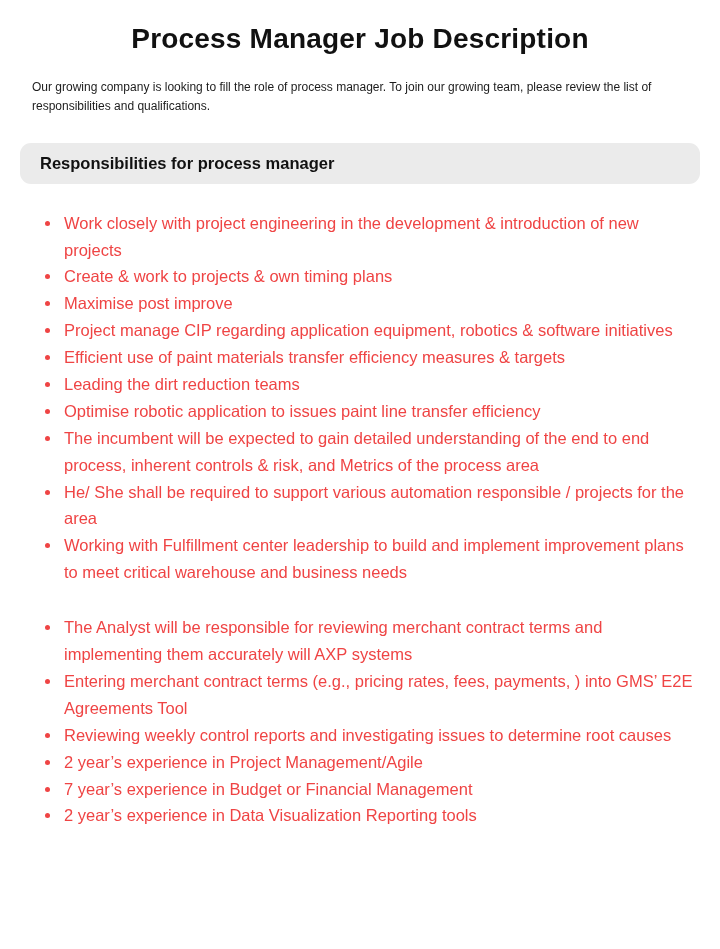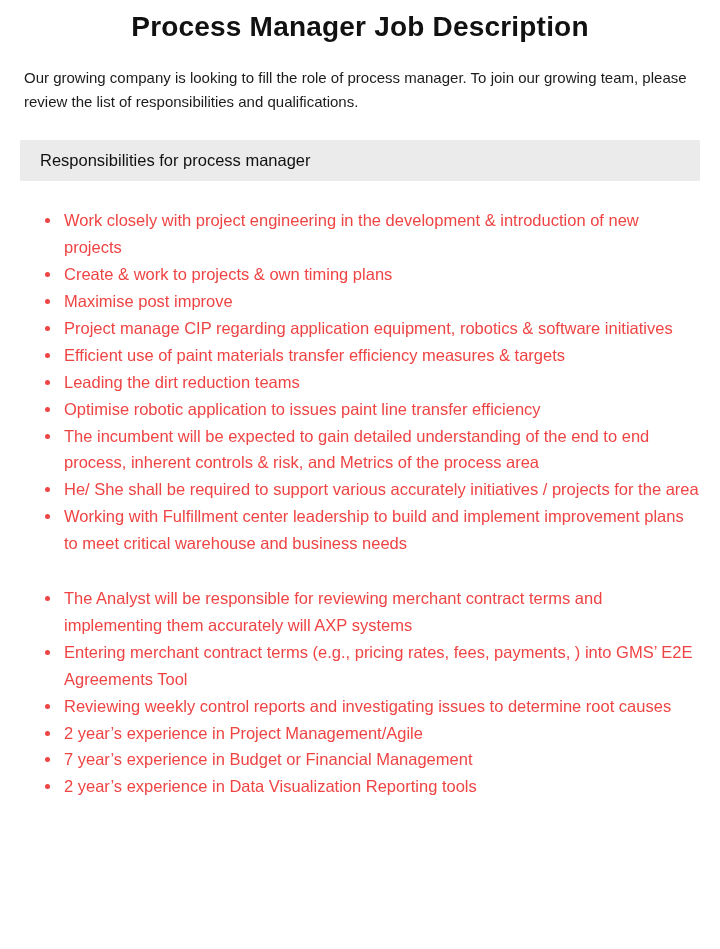--- a/index.html
+++ b/index.html
@@ -13,42 +13,42 @@
     color: #1c1c1c;
   }
   .page {
     width: 720px;
     min-height: 949px;
     margin: 0 auto;
     background: #ffffff;
     padding: 0 20px 24px 20px;
   }
   .doc-title {
-    margin: 4px;
+    margin: 16px;
     padding-top: 6px;
     text-align: center;
     font-size: 28px;
     line-height: 1.2;
     font-weight: 800;
     letter-spacing: 0.2px;
     color: #111111;
   }
   .intro {
-    margin: 22px 0 26px 4px;
-    font-size: 15px;
+    margin: 22px 0 26px 12px;
+    font-size: 12px;
     line-height: 1.63;
     color: #1c1c1c;
   }
   .section-bar {
     background: #ebebeb;
     padding: 11px 20px;
     font-size: 16.5px;
-    font-weight: 400;
+    font-weight: 700;
     color: #111111;
-    border-radius: 1px;
+    border-radius: 11px;
   }
   ul.bullet-list {
     margin: 26px 0 28px 0;
     padding-left: 42px;
     list-style-type: disc;
   }
   ul.bullet-list li {
     font-size: 16.5px;
     line-height: 1.63;
     margin: 0;
@@ -69,21 +69,21 @@
     <div class="section-bar">Responsibilities for process manager</div>
     <ul class="bullet-list">
         <li>Work closely with project engineering in the development &amp; introduction of new projects</li>
         <li>Create &amp; work to projects &amp; own timing plans</li>
         <li>Maximise post improve</li>
         <li>Project manage CIP regarding application equipment, robotics &amp; software initiatives</li>
         <li>Efficient use of paint materials transfer efficiency measures &amp; targets</li>
         <li>Leading the dirt reduction teams</li>
         <li>Optimise robotic application to issues paint line transfer efficiency</li>
         <li>The incumbent will be expected to gain detailed understanding of the end to end process, inherent controls &amp; risk, and Metrics of the process area</li>
-        <li>He/ She shall be required to support various accurately initiatives / projects for the area</li>
+        <li>He/ She shall be required to support various automation responsible / projects for the area</li>
         <li>Working with Fulfillment center leadership to build and implement improvement plans to meet critical warehouse and business needs</li>
       </ul>
   </section>
 
   <section>
     <ul class="bullet-list">
         <li>The Analyst will be responsible for reviewing merchant contract terms and implementing them accurately will AXP systems</li>
         <li>Entering merchant contract terms (e.g., pricing rates, fees, payments, ) into GMS’ E2E Agreements Tool</li>
         <li>Reviewing weekly control reports and investigating issues to determine root causes</li>
         <li>2 year’s experience in Project Management/Agile</li>

